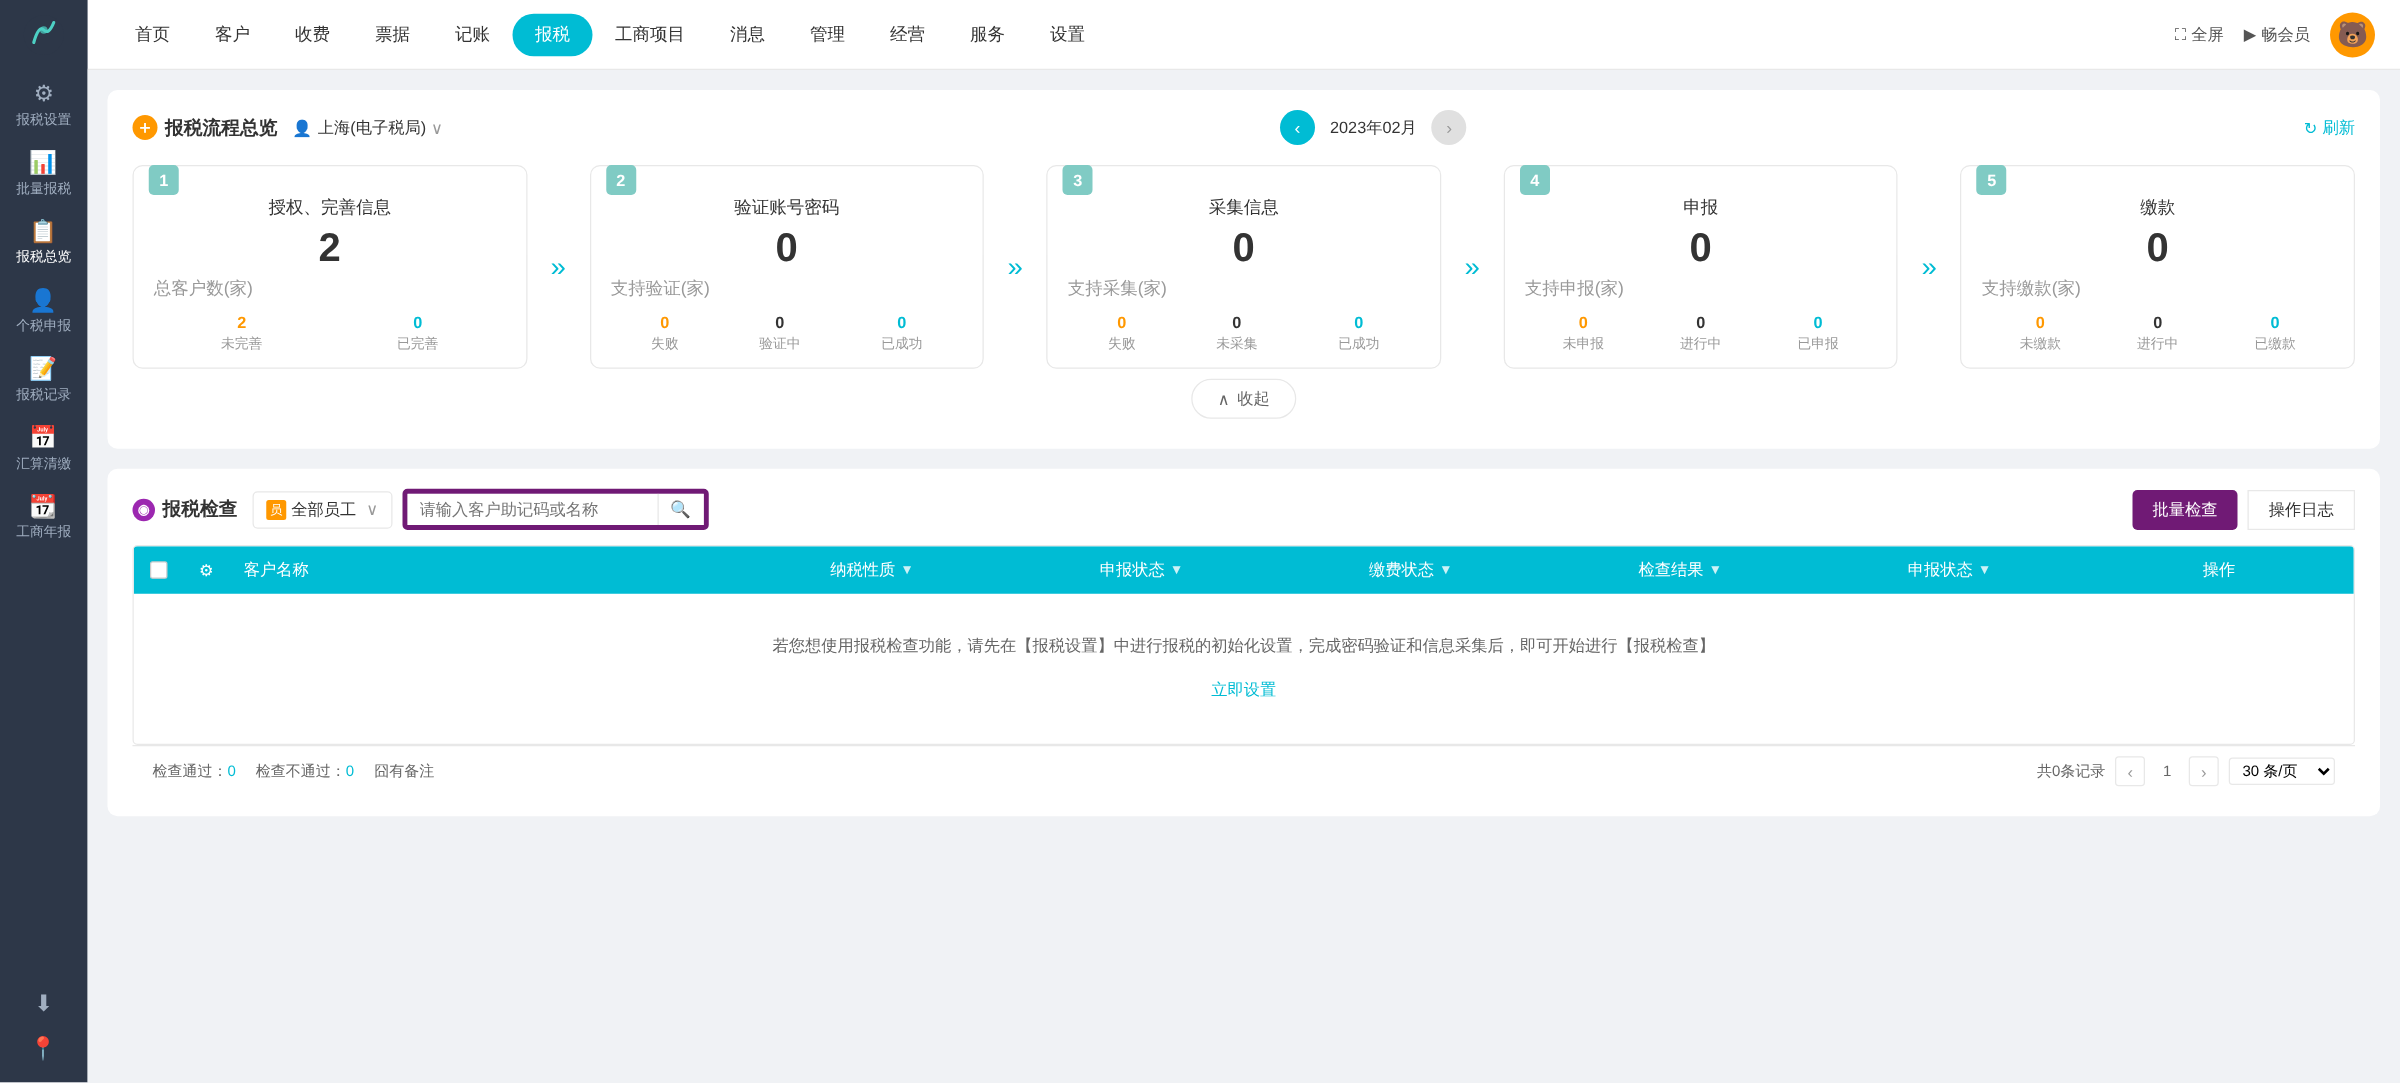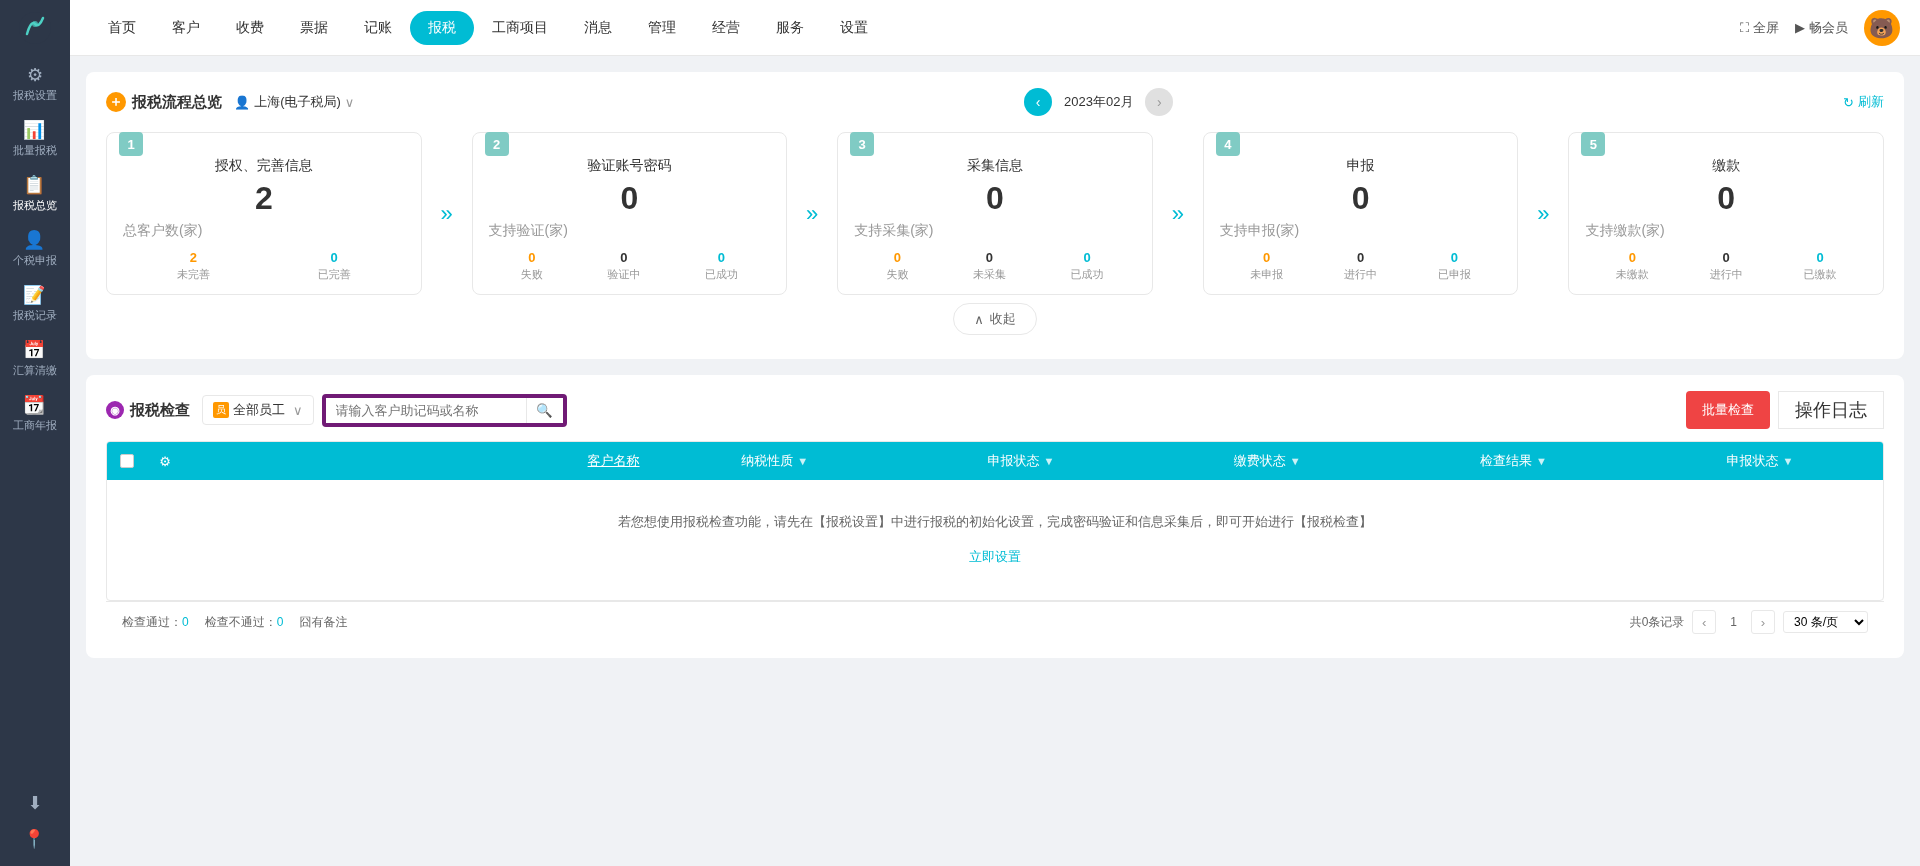--- a/index.html
+++ b/index.html
@@ -374,35 +374,35 @@
       color: #999;
       border-left: 1px solid #e8e8e8;
     }
     .check-actions {
       margin-left: auto;
       display: flex;
       gap: 8px;
     }
     .btn-primary {
       padding: 6px 16px;
-      background: #ef4444;
+      background: #701a75;
       color: #fff;
       border: none;
       border-radius: 4px;
       cursor: pointer;
       font-size: 13px;
     }
     .btn-default {
       padding: 6px 16px;
       background: #fff;
       color: #333;
       border: 1px solid #e8e8e8;
       border-radius: 0;
       cursor: pointer;
-      font-size: 18px;
+      font-size: 13px;
     }
 
     
     .table-wrapper {
       border: 1px solid #e8e8e8;
       border-radius: 4px;
       overflow: hidden;
     }
     .table-header {
       display: flex;
@@ -428,21 +428,21 @@
     .th-cell {
       flex: 1;
       padding: 10px 12px;
       font-size: 13px;
       display: flex;
       align-items: center;
       justify-content: center;
       gap: 4px;
       white-space: nowrap;
     }
-    .th-cell.name { flex: 2; justify-content: flex-end; text-decoration: underline; }
+    .th-cell.name { flex: 2; justify-content: flex-start; }
     .filter-icon { font-size: 11px; color: rgba(255,255,255,0.8); }
 
     .table-body {
       min-height: 120px;
       position: relative;
       overflow-y: auto;
       max-height: 200px;
     }
     .table-empty {
       display: flex;
@@ -809,20 +809,23 @@
             <span class="filter-icon">▼</span>
           </div>
           <div class="th-cell">
             <span>检查结果</span>
             <span class="filter-icon">▼</span>
           </div>
           <div class="th-cell">
             <span>申报状态</span>
             <span class="filter-icon">▼</span>
           </div>
+          <div class="th-cell">
+            <span>操作</span>
+          </div>
         </div>
 
         <div class="table-body">
           <div class="table-empty">
             <span>若您想使用报税检查功能，请先在【报税设置】中进行报税的初始化设置，完成密码验证和信息采集后，即可开始进行【报税检查】</span>
             <a class="setup-link">立即设置</a>
           </div>
         </div>
       </div>
 

